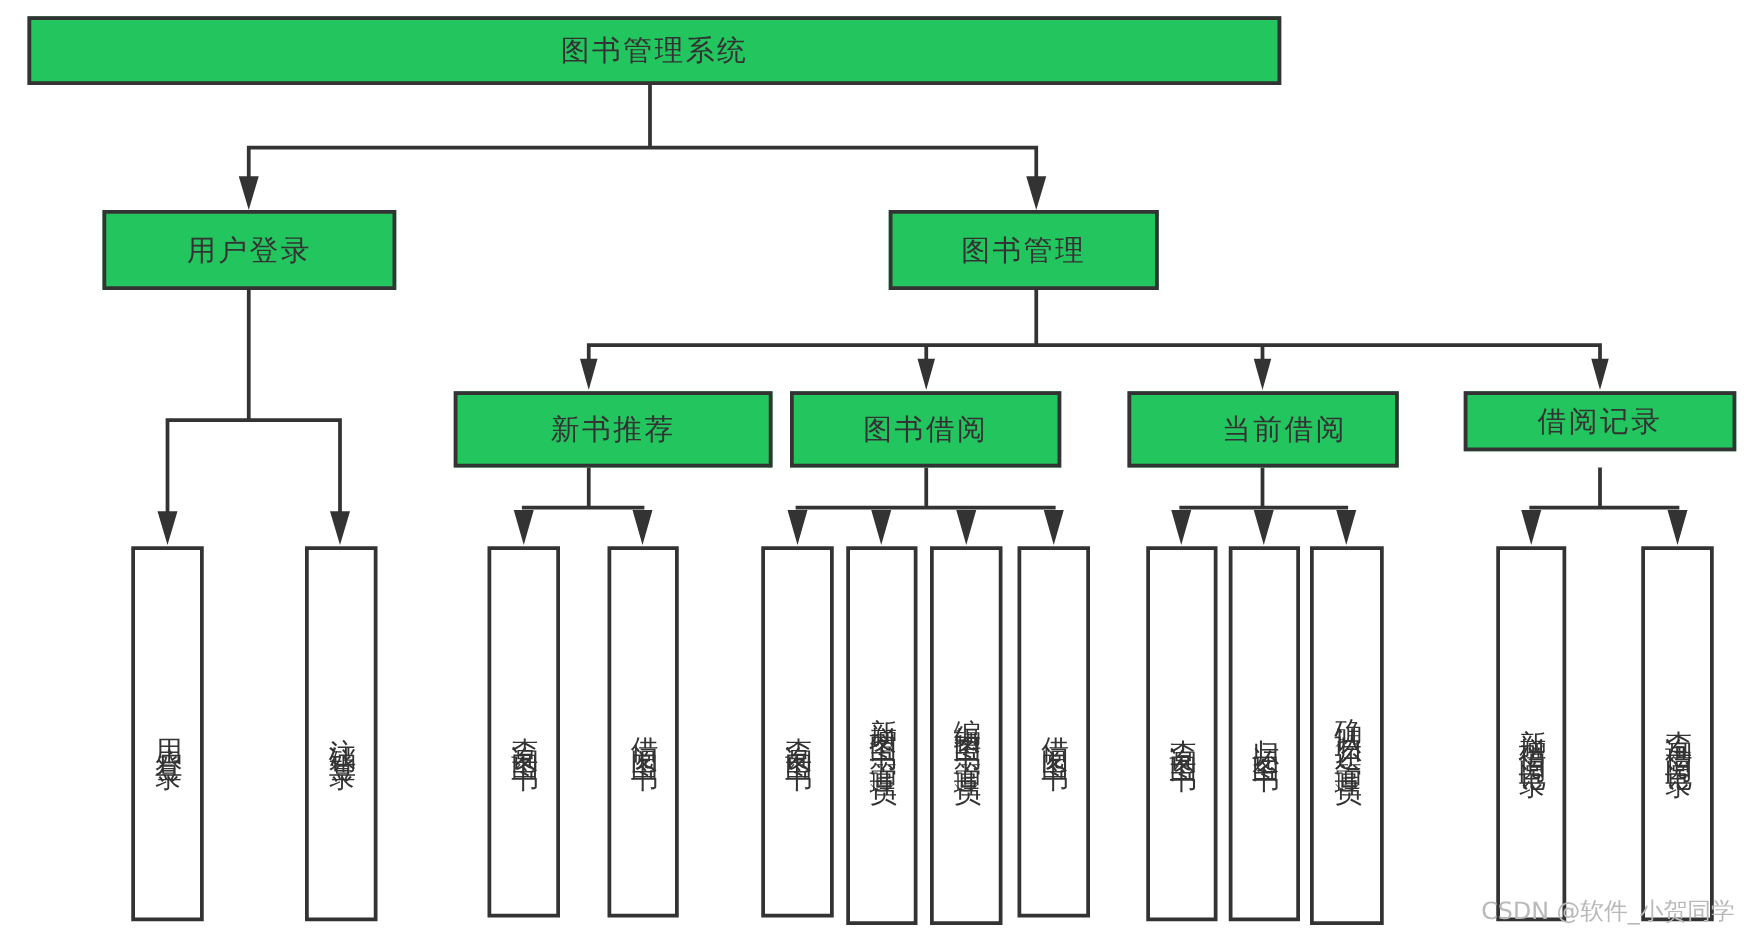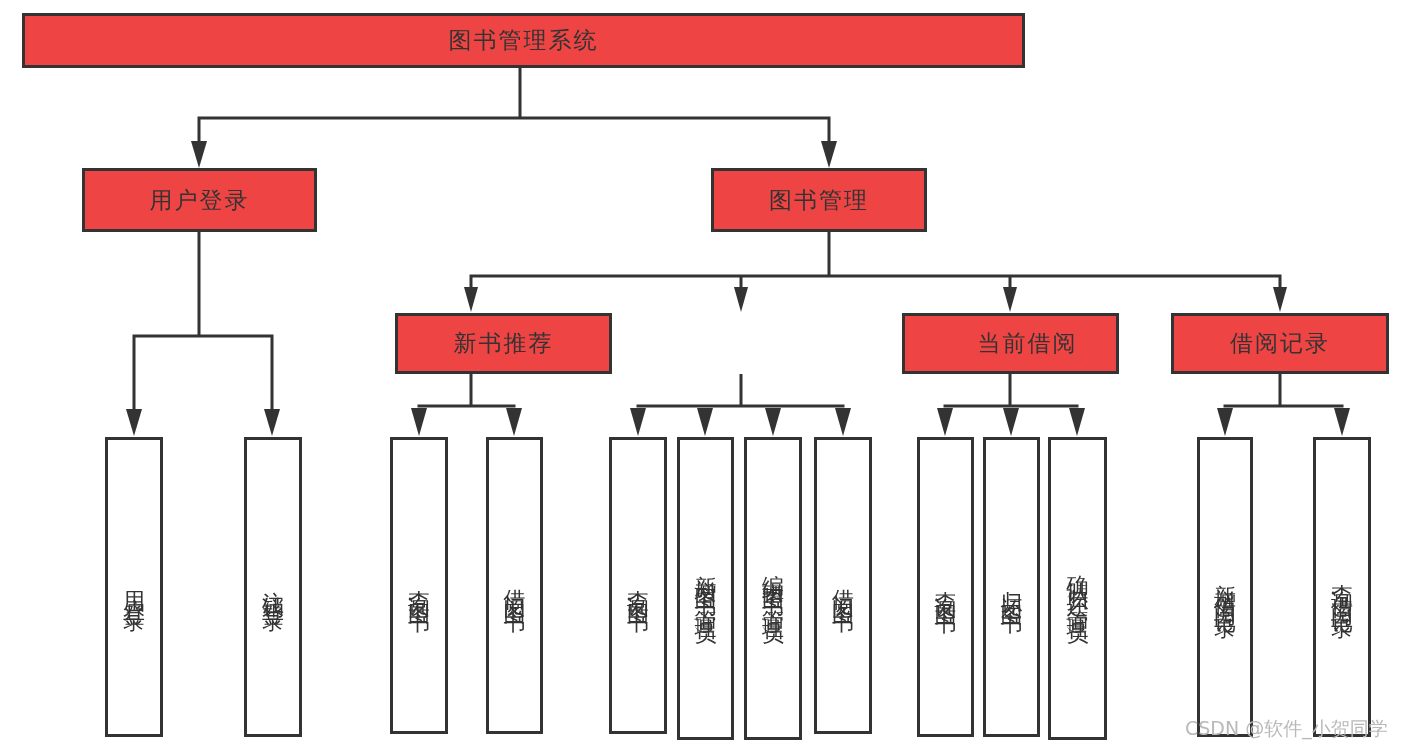--- a/index.html
+++ b/index.html
@@ -14,21 +14,21 @@
   #wires {
     position: absolute;
     left: 0; top: 0;
     width: 1405px; height: 747px;
     pointer-events: none;
   }
   .hbox {
     position: absolute;
     box-sizing: border-box;
     border: 3px solid #333333;
-    background: #ef4444;
+    background: #22c55e;
     display: flex;
     align-items: center;
     justify-content: center;
   }
   .hbox span {
     font-size: 23px;
     letter-spacing: 2px;
     color: #333333;
     white-space: nowrap;
   }
@@ -110,27 +110,30 @@
     <span>图书管理系统</span>
   </div>
 
   <div class="hbox" style="left:82px; top:168px; width:235px; height:64px;">
     <span>用户登录</span>
   </div>
   <div class="hbox" style="left:711px; top:168px; width:216px; height:64px;">
     <span>图书管理</span>
   </div>
 
-  <div class="hbox" style="left:363px; top:313px; width:217px; height:61px;margin-left:32px;">
+  <div class="hbox" style="left:363px; top:313px; width:255px; height:61px;">
     <span>新书推荐</span>
+  </div>
+  <div class="hbox" style="left:632px; top:313px; width:217px; height:61px;">
+    <span>图书借阅</span>
   </div>
   <div class="hbox" style="left:902px; top:313px; width:217px; height:61px;padding-left:34px;">
     <span>当前借阅</span>
   </div>
-  <div class="hbox" style="left:1171px; top:313px; width:218px; height:61px;">
+  <div class="hbox" style="left:1171px; top:313px; width:218px; height:48px;">
     <span>借阅记录</span>
   </div>
 
   <div class="vbox" style="left:105px; top:437px; width:58px; height:300px;">
     <span>用户登录</span>
   </div>
   <div class="vbox" style="left:244px; top:437px; width:58px; height:300px;">
     <span>注销登录</span>
   </div>
 

